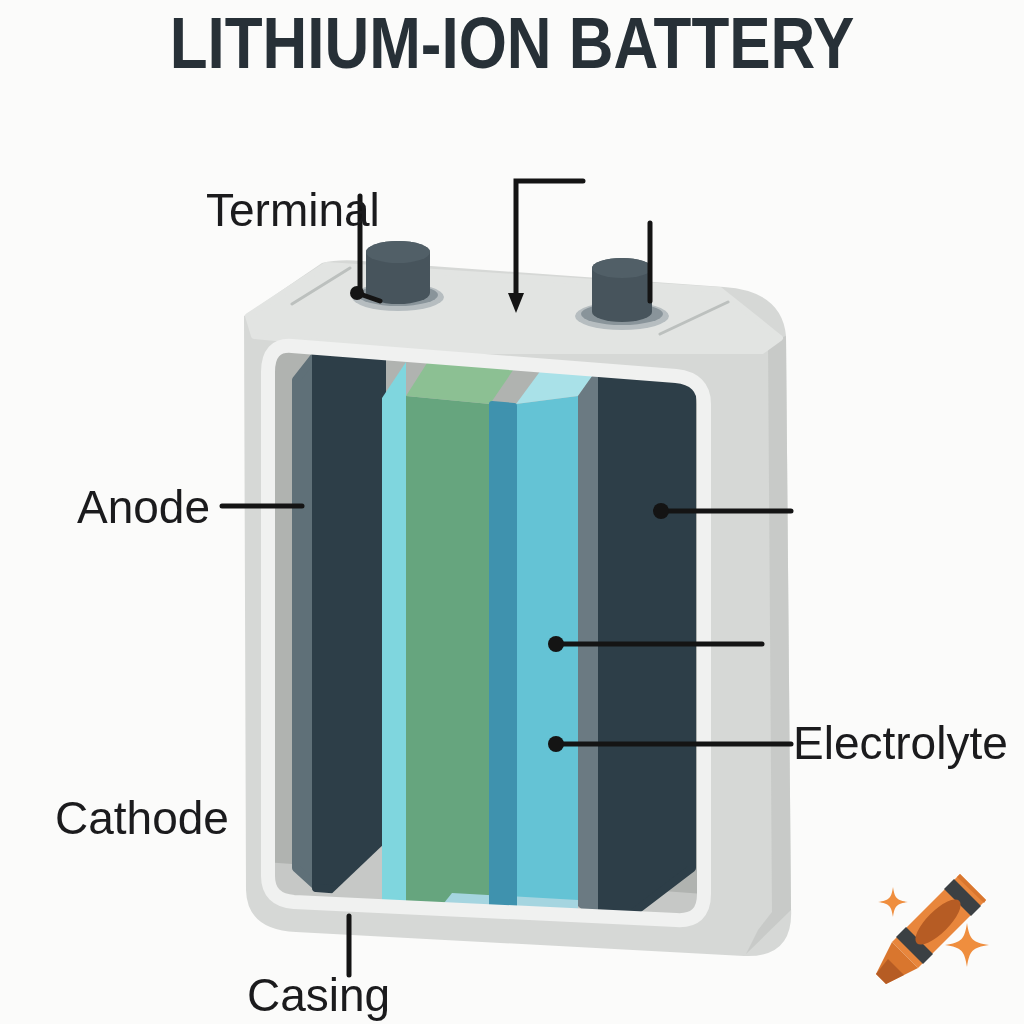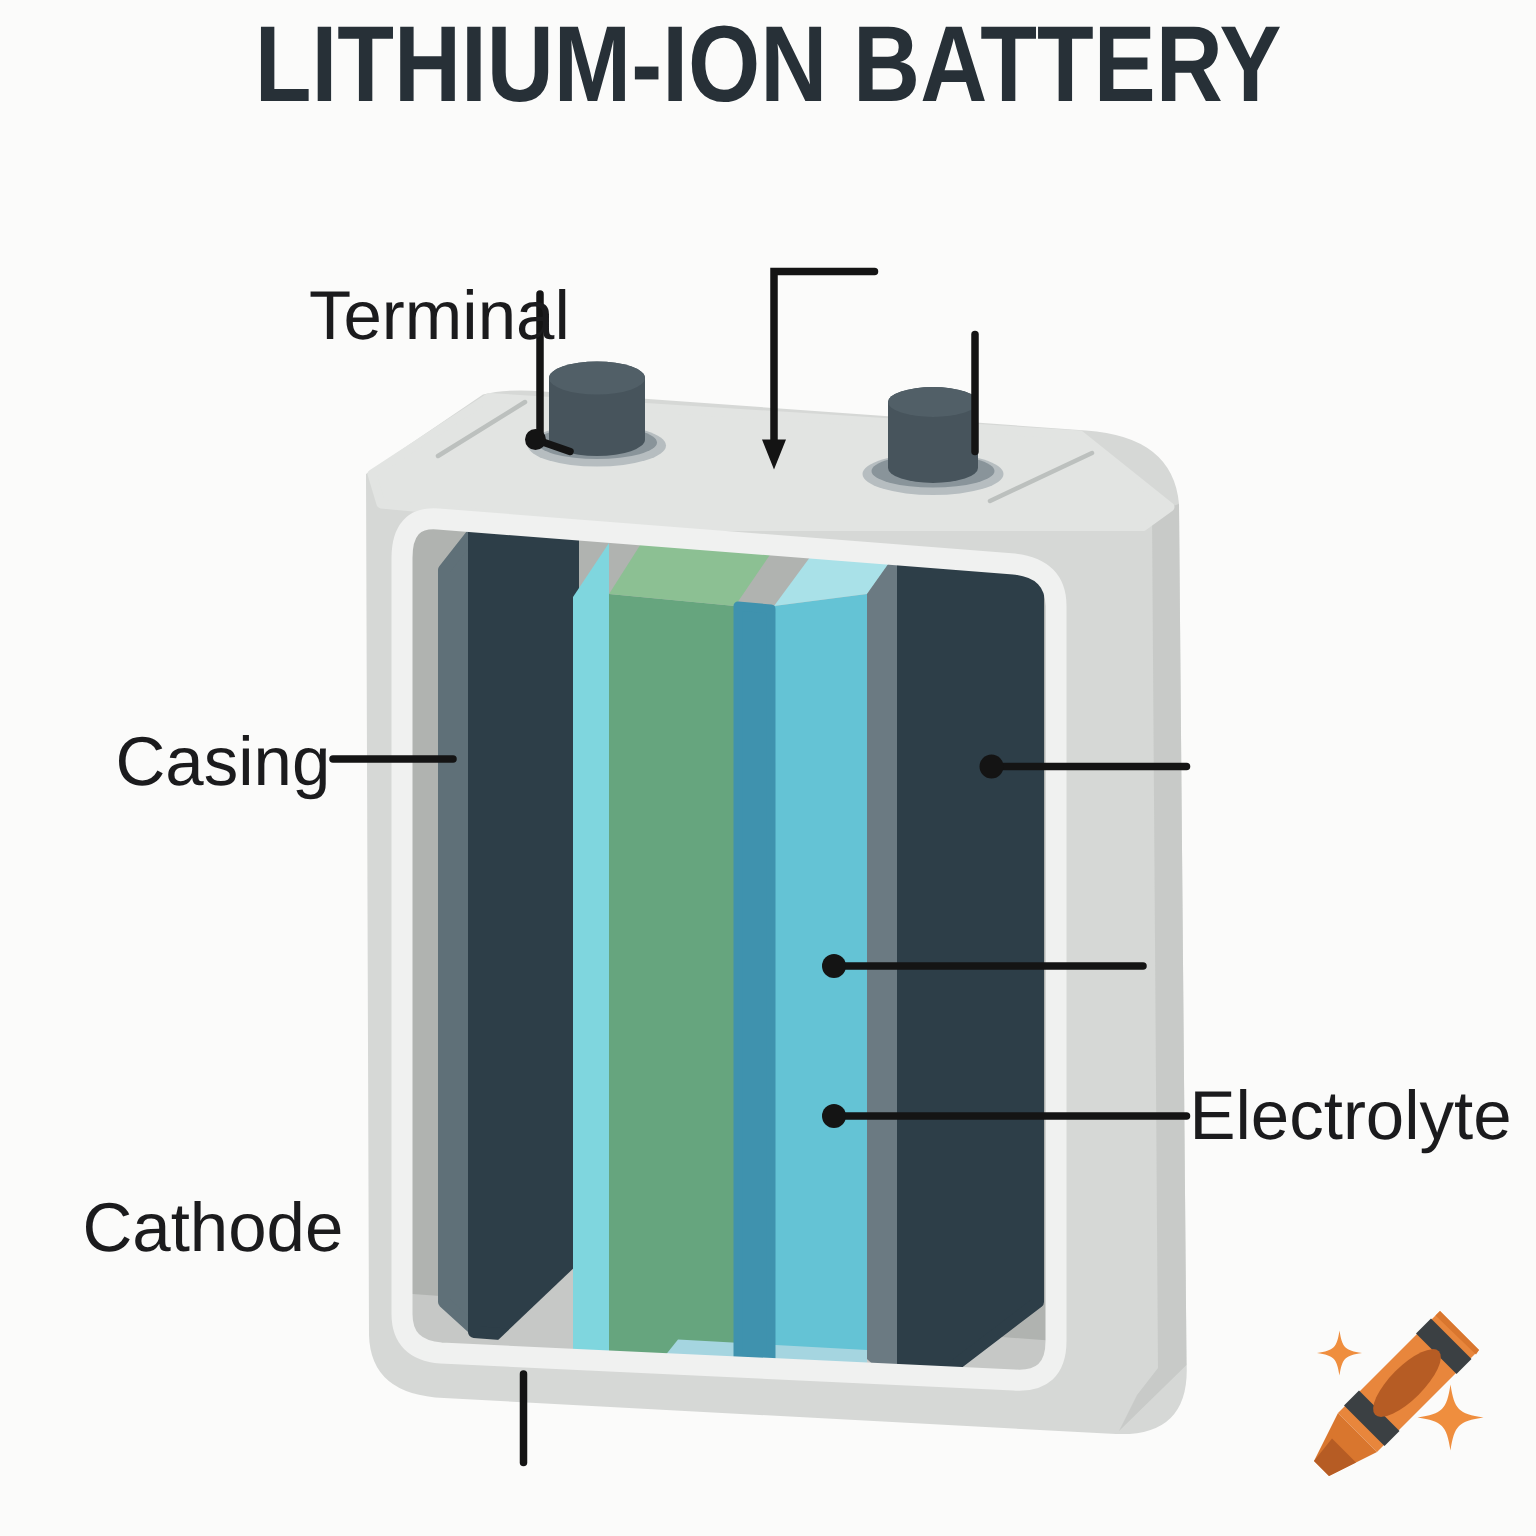--- a/index.html
+++ b/index.html
@@ -118,16 +118,17 @@
       <polygon points="944,889 971,916 981,906 954,879" fill="#3b4043"></polygon>
       <polygon points="957,877 984,903 986,900 960,874" fill="#d9762e"></polygon>
       <ellipse cx="938" cy="922" rx="30" ry="11" transform="rotate(-45 938 922)" fill="#b65c24"></ellipse>
       <path transform="translate(893,902) scale(1.5)" d="M0,-10 C1.2,-2.4 2.4,-1.2 10,0 C2.4,1.2 1.2,2.4 0,10 C-1.2,2.4 -2.4,1.2 -10,0 C-2.4,-1.2 -1.2,-2.4 0,-10 Z" fill="#ef8e3e"></path>
       <path transform="translate(967,945) scale(2.2)" d="M0,-10 C1.2,-2.4 2.4,-1.2 10,0 C2.4,1.2 1.2,2.4 0,10 C-1.2,2.4 -2.4,1.2 -10,0 C-2.4,-1.2 -1.2,-2.4 0,-10 Z" fill="#ef8e3e"></path>
     </g>
   </svg>
 
   <div class="title">LITHIUM-ION BATTERY</div>
   <div class="label lbl-terminal">Terminal</div>
-  <div class="label lbl-anode">Casing</div>
+  <div class="label lbl-anode">Anode</div>
   <div class="label lbl-electrolyte">Electrolyte</div>
   <div class="label lbl-cathode">Cathode</div>
+  <div class="label lbl-casing">Casing</div>
 </div>
 
 </body></html>

